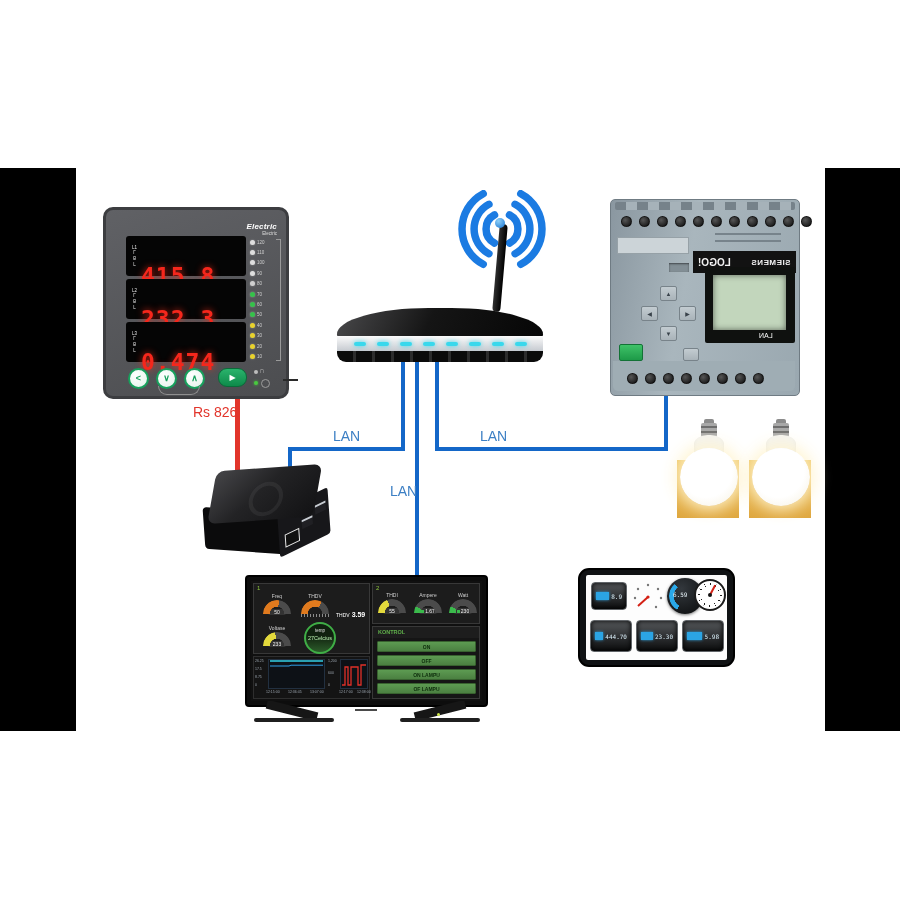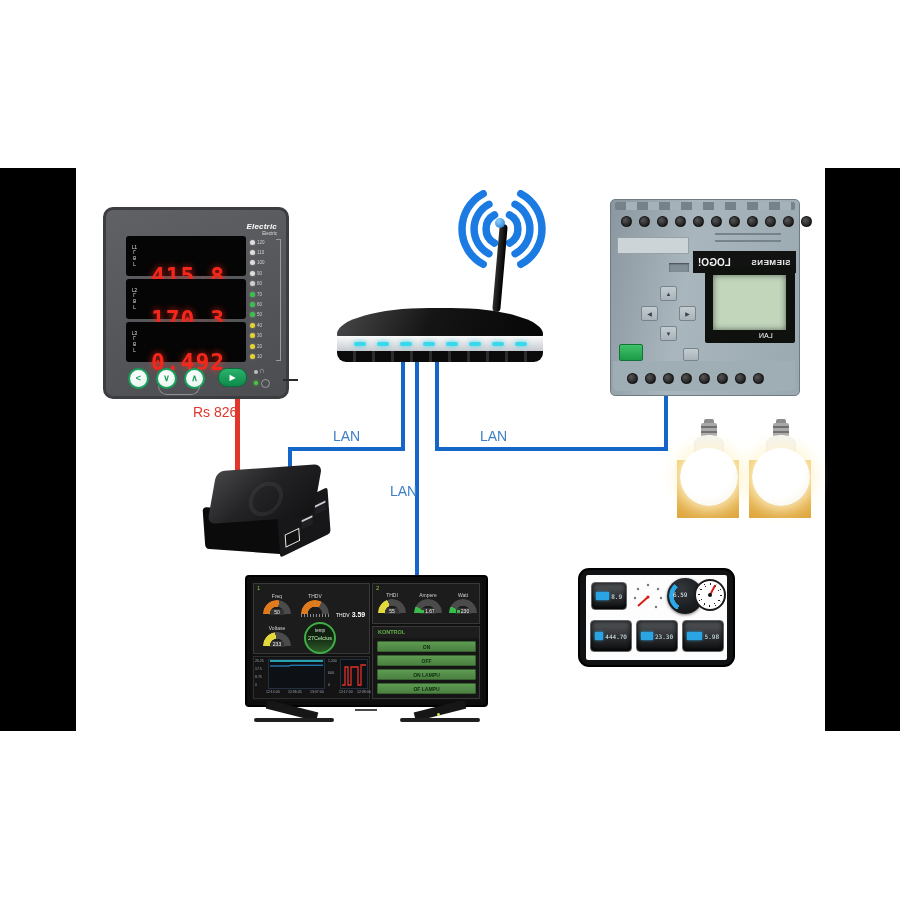--- a/index.html
+++ b/index.html
@@ -17,21 +17,21 @@
 
   
   #meter{position:absolute;left:103px;top:207px;width:180px;height:186px;
          background:linear-gradient(160deg,#606165,#4c4d50);border:3px solid #3c3d40;border-radius:10px;}
   .brand{position:absolute;right:9px;top:6px;text-align:right;color:#fff;line-height:1;}
   .brand b{font-size:8px;font-style:italic;letter-spacing:.2px;}
   .brand i{display:block;font-size:4.5px;color:#ddd;font-style:normal;}
   .seg-disp{position:absolute;left:20px;width:120px;height:40px;background:#050505;
             border-radius:3px;display:flex;align-items:center;}
   .phase{width:13px;color:#e8e8e8;font-size:4.5px;line-height:1.25;text-align:center;padding-left:2px;}
-  .segval{flex:1;text-align:center;padding-right:11px;font-family:"DejaVu Sans Mono",monospace;
+  .segval{flex:1;text-align:left;padding-right:11px;font-family:"DejaVu Sans Mono",monospace;
           font-weight:bold;font-size:23px;color:#f5271c;letter-spacing:1px;
           text-shadow:0 0 7px rgba(255,45,25,.8);margin-top:40px;}
   .ledcol{position:absolute;left:144px;top:27px;width:30px;}
   .ledrow{display:flex;align-items:center;height:10.4px;}
   .dot{width:5px;height:5px;border-radius:50%;margin-right:2px;box-shadow:0 0 2px rgba(255,255,255,.4);}
   .ledlbl{font-size:4.5px;color:#cfcfcf;}
   .bracket{position:absolute;left:170px;top:29px;width:4px;height:122px;border-right:1px solid #9a9a9a;}
   .bracket:before,.bracket:after{content:"";position:absolute;right:0;width:4px;height:1px;background:#9a9a9a;}
   .bracket:before{top:0;} .bracket:after{bottom:0;}
   .mbtn{position:absolute;width:17px;height:17px;border-radius:50%;
@@ -202,25 +202,25 @@
     <div class="brand">
       <b>Electric</b><i>Electric</i>
     </div>
 
     <div class="seg-disp" style="top:26px;">
       <div class="phase"><span>L1</span><br>Γ<br>Θ<br>L</div>
       <div class="segval">415.8</div>
     </div>
     <div class="seg-disp" style="top:69px;">
       <div class="phase"><span>L2</span><br>Γ<br>Θ<br>L</div>
-      <div class="segval">170.3</div>
+      <div class="segval">232.3</div>
     </div>
     <div class="seg-disp" style="top:112px;">
       <div class="phase"><span>L3</span><br>Γ<br>Θ<br>L</div>
-      <div class="segval">0.492</div>
+      <div class="segval">0.474</div>
     </div>
 
     <div class="ledcol">
       <div class="ledrow">
           <i class="dot" style="background:#dedede"></i>
           <span class="ledlbl">120</span>
         </div>
       <div class="ledrow">
           <i class="dot" style="background:#dedede"></i>
           <span class="ledlbl">110</span>

